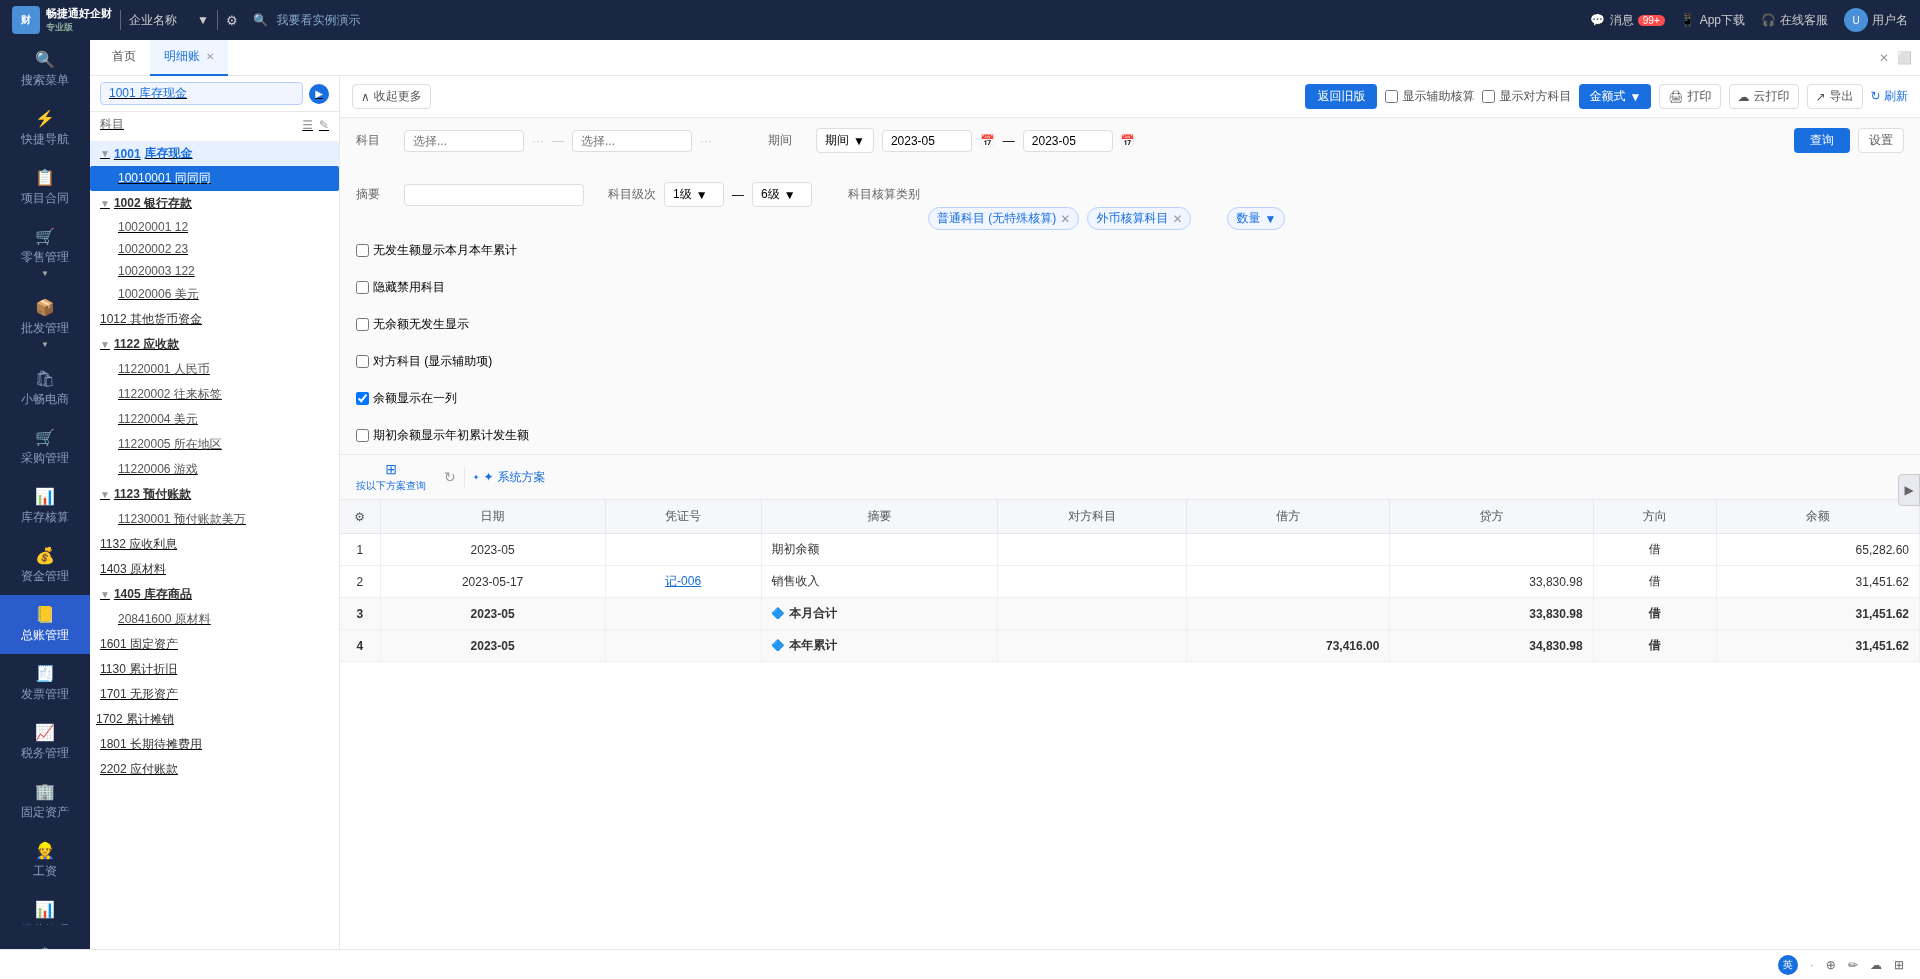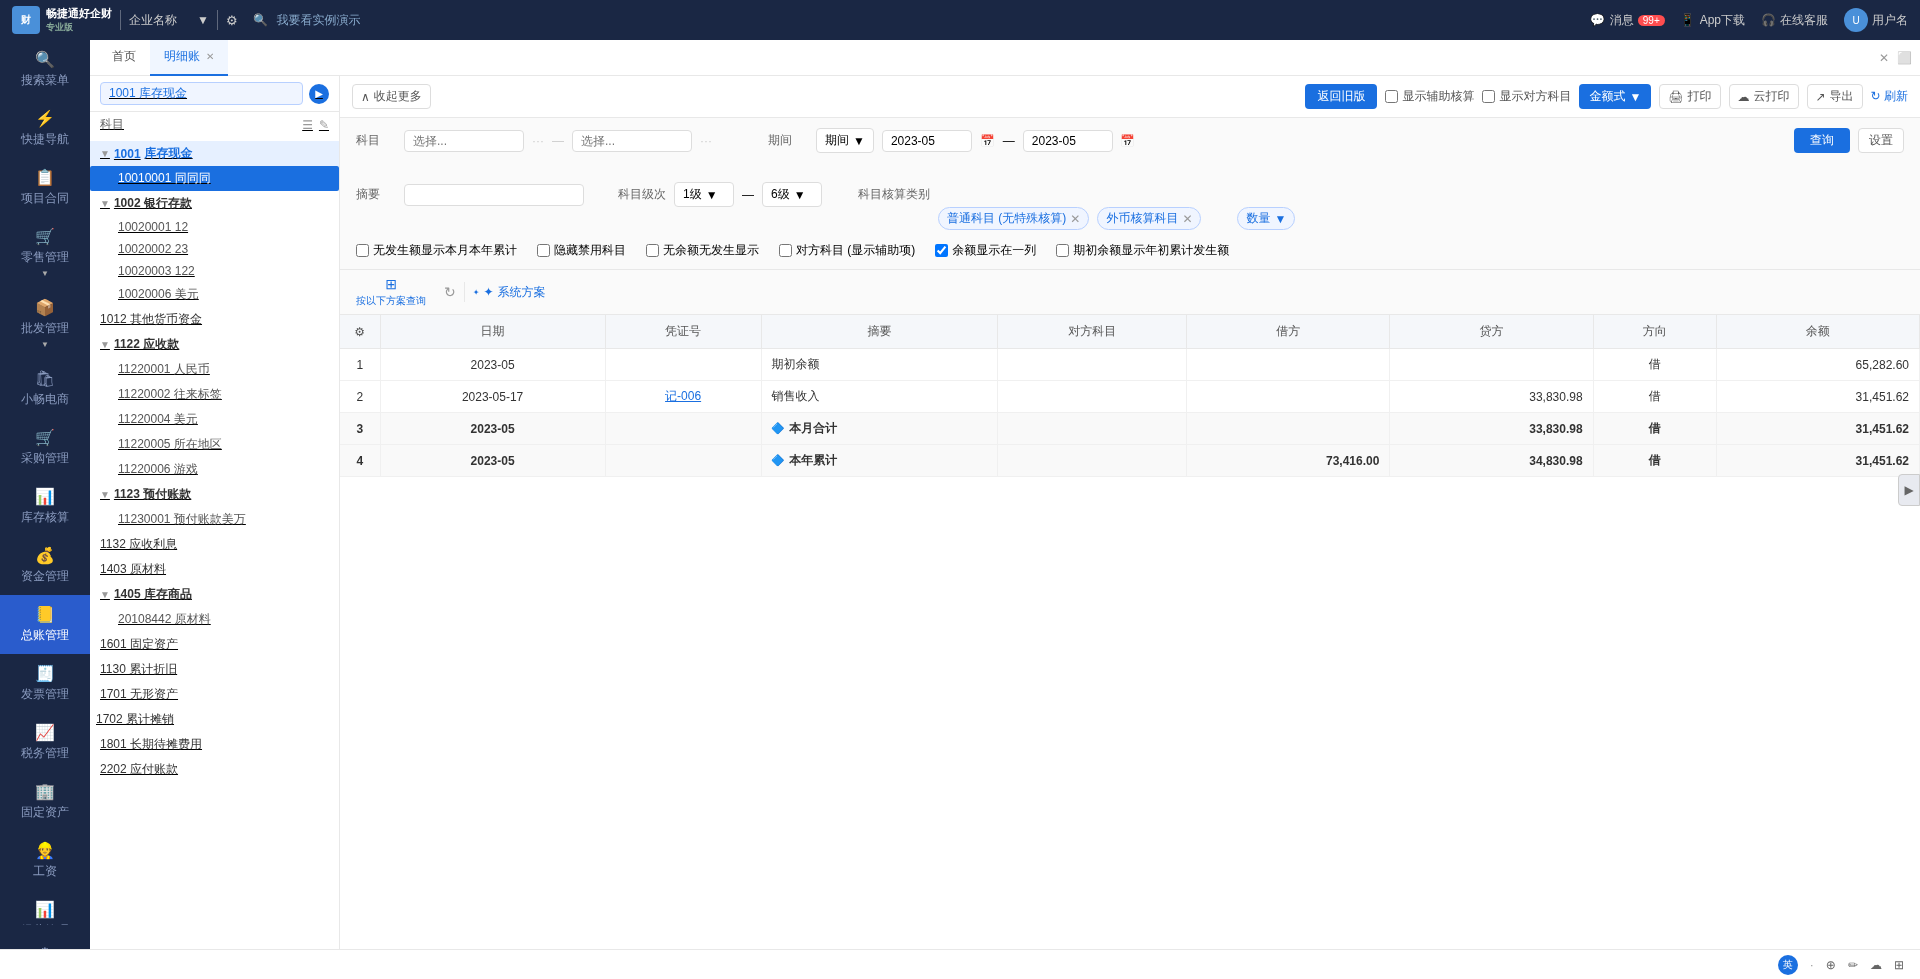--- a/index.html
+++ b/index.html
@@ -295,21 +295,21 @@
 
     <div class="tree-item" style="padding-left:10px;">
         <span>1403 原材料</span>
       </div>
 
     <div class="tree-item tree-group" style="padding-left:10px;">
       <span class="arrow">▼</span>
       <span>1405 库存商品</span>
     </div>
     <div class="tree-item tree-child">
-        <span>20108442 原材料</span>
+        <span>20841600 原材料</span>
       </div>
 
     <div class="tree-item" style="padding-left:10px;">
         <span>1601 固定资产</span>
       </div>
     <div class="tree-item" style="padding-left:10px;">
         <span>1130 累计折旧</span>
       </div>
     <div class="tree-item" style="padding-left:10px;">
         <span>1701 无形资产</span>
@@ -399,21 +399,21 @@
         <button class="settings-btn">设置</button>
       </div>
     </div>
     <div class="filter-row" style="margin-top:6px;">
 
       <div style="display:flex;align-items:center;gap:8px;">
         <span class="filter-label">摘要</span>
         <input class="filter-input" style="width: 180px;">
       </div>
 
-      <div style="display:flex;align-items:center;gap:8px;margin-left:18px;">
+      <div style="display:flex;align-items:center;gap:8px;margin-left:8px;">
         <span class="filter-label">科目级次</span>
         <div class="filter-select" style="width:60px;">
           <span>1级</span>
           <span>▼</span>
         </div>
         <span>—</span>
         <div class="filter-select" style="width:60px;">
           <span>6级</span>
           <span>▼</span>
         </div>
@@ -432,21 +432,21 @@
       </div>
 
       <div style="display:flex;align-items:center;gap:8px;margin-left:20px;">
         <div class="filter-tag">
           <span>数量</span>
           <span>▼</span>
         </div>
       </div>
     </div>
 
-    <div style="display:flex;align-items:flex-start;gap:20px;padding:6px 0;">
+    <div style="display:flex;align-items:flex-start;gap:20px;padding:6px 0;flex-direction:column;">
       <div class="checkbox-item">
         <input type="checkbox" style="">
         <label>无发生额显示本月本年累计</label>
       </div>
       <div class="checkbox-item">
         <input type="checkbox" style="">
         <label>隐藏禁用科目</label>
       </div>
       <div class="checkbox-item">
         <input type="checkbox" style="">

